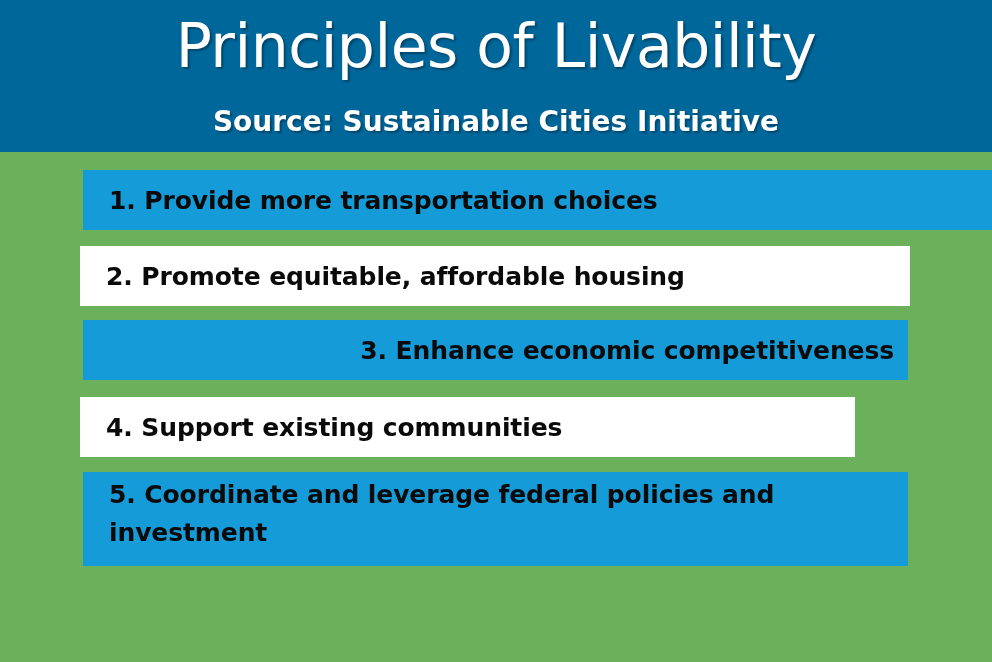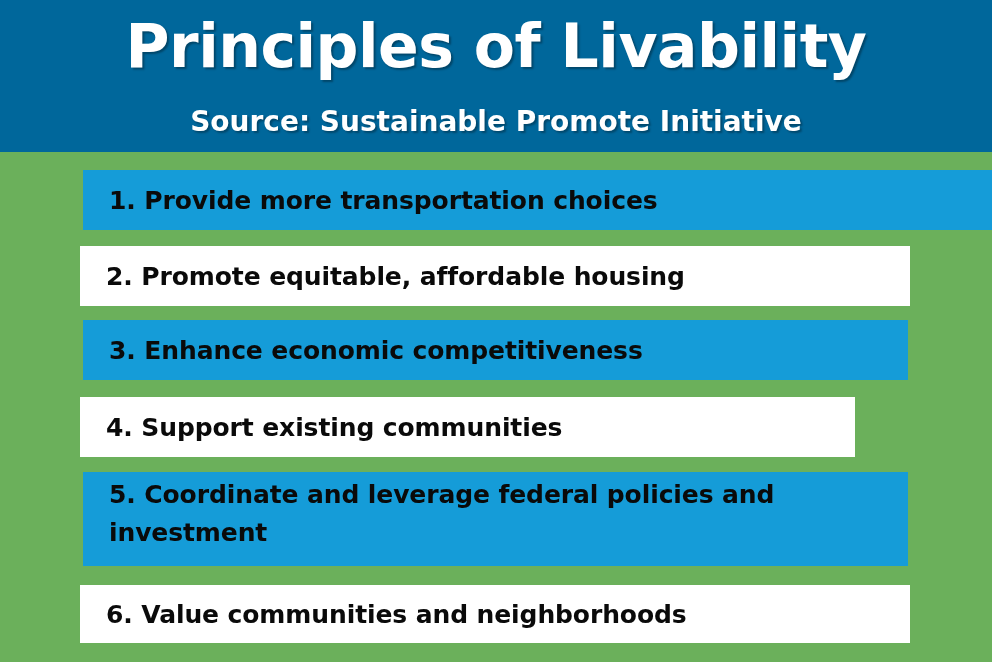--- a/index.html
+++ b/index.html
@@ -39,21 +39,21 @@
     margin: 0;
     padding: 0;
     position: absolute;
     left: 0;
     right: 0;
     top: 9px;
     text-align: center;
     color: #ffffff;
     font-size: 60px;
     line-height: 74px;
-    font-weight: bold;
+    font-weight: normal;
     letter-spacing: -0.5px;
     text-shadow: 2px 2px 2px rgba(0,0,0,0.32);
     white-space: nowrap;
   }
   #poster-subtitle {
     margin: 0;
     padding: 0;
     position: absolute;
     left: 0;
     right: 0;
@@ -92,37 +92,37 @@
   }
   .principle-text {
     color: #0a0a0a;
     font-size: 25px;
     line-height: 33px;
     font-weight: bold;
     letter-spacing: -0.1px;
   }
   .principle-row.r1 { left: 83px; top: 18px;  width: 921px; height: 60px; }
   .principle-row.r2 { left: 80px; top: 94px;  width: 830px; height: 60px; }
-  .principle-row.r3 { left: 83px; top: 168px; width: 825px; height: 60px; }
+  .principle-row.r3 { left: 83px; top: 168px; width: 825px; height: 60px; justify-content: flex-end; }
   .principle-row.r4 { left: 80px; top: 245px; width: 775px; height: 60px; }
   .principle-row.r5 { left: 83px; top: 320px; width: 825px; height: 94px; align-items: flex-start; padding-top: 4px; }
   .principle-row.r6 { left: 80px; top: 433px; width: 830px; height: 58px; }
   .principle-row.r5 .principle-text {
     display: block;
     line-height: 38px;
   }
 </style>
 </head>
 <body>
 
 <div id="poster">
 
   <div id="header-band">
     <h1 id="poster-title">Principles of Livability</h1>
-    <div id="poster-subtitle">Source: Sustainable Promote Initiative</div>
+    <div id="poster-subtitle">Source: Sustainable Cities Initiative</div>
   </div>
 
   <div id="principle-list">
 
     <div class="principle-row blue r1">
       <span class="principle-text">1. Provide more transportation choices</span>
     </div>
 
     <div class="principle-row white r2">
       <span class="principle-text">2. Promote equitable, affordable housing</span>
@@ -133,18 +133,15 @@
     </div>
 
     <div class="principle-row white r4">
       <span class="principle-text">4. Support existing communities</span>
     </div>
 
     <div class="principle-row blue r5">
       <span class="principle-text">5. Coordinate and leverage federal policies and investment</span>
     </div>
 
-    <div class="principle-row white r6">
-      <span class="principle-text">6. Value communities and neighborhoods</span>
-    </div>
 
   </div>
 </div>
 
 </body></html>

